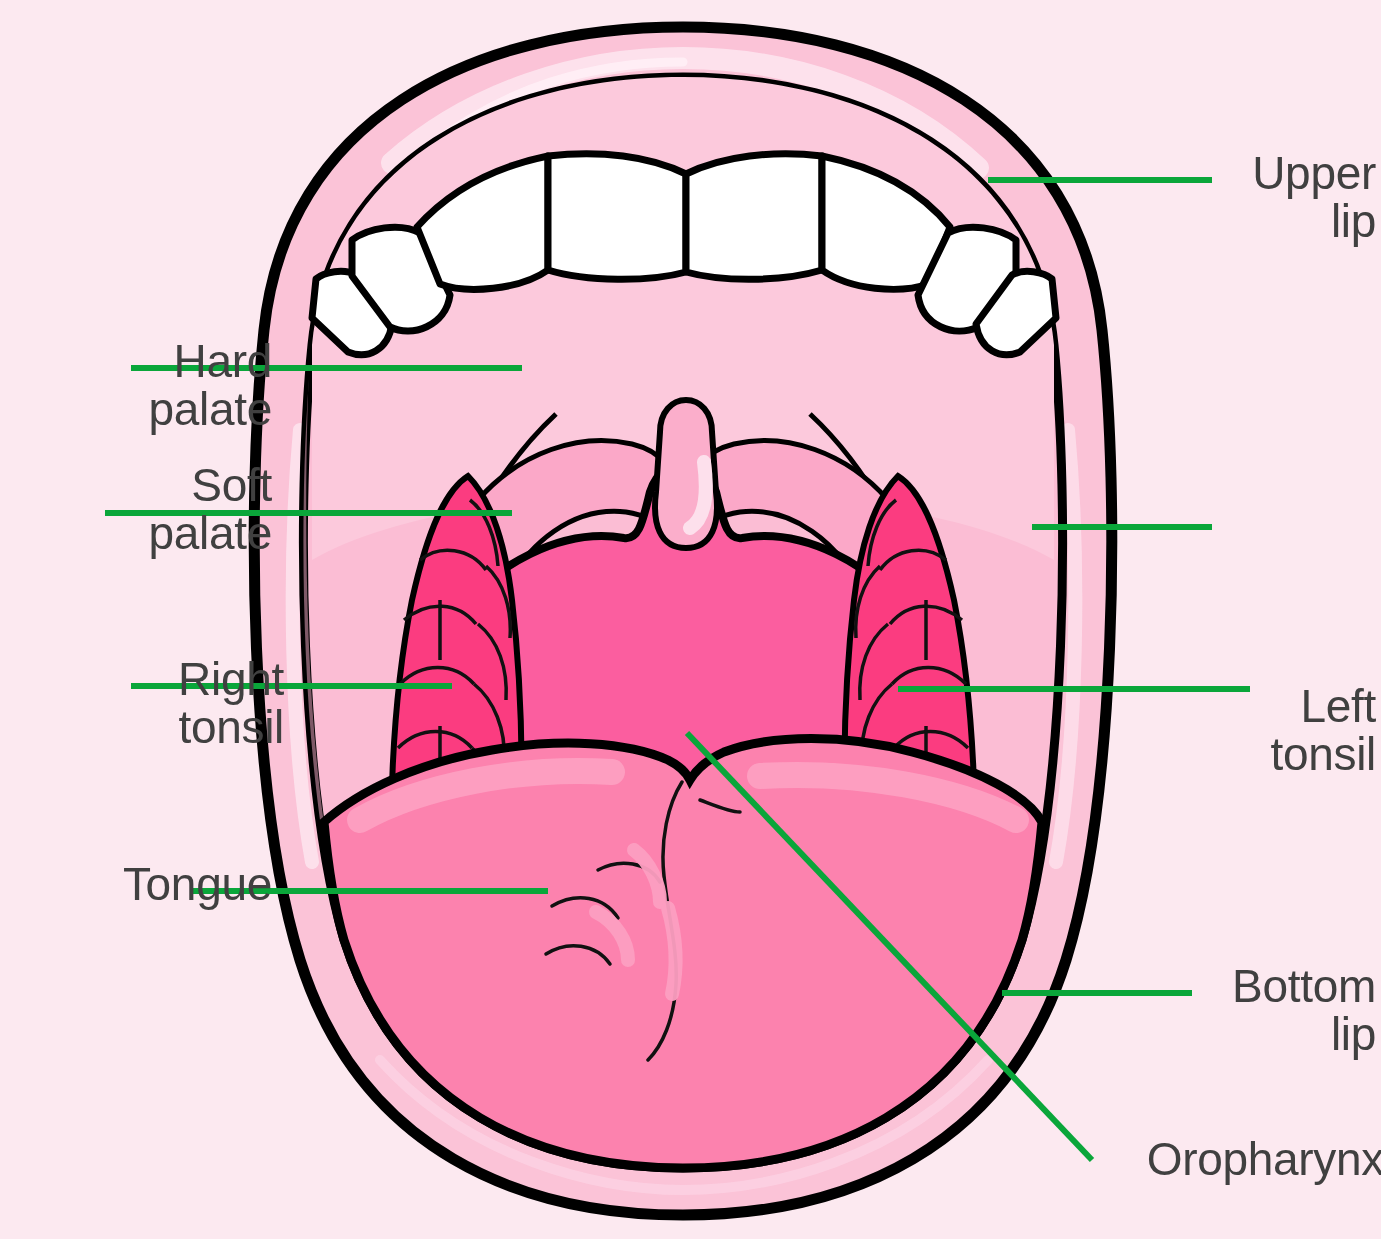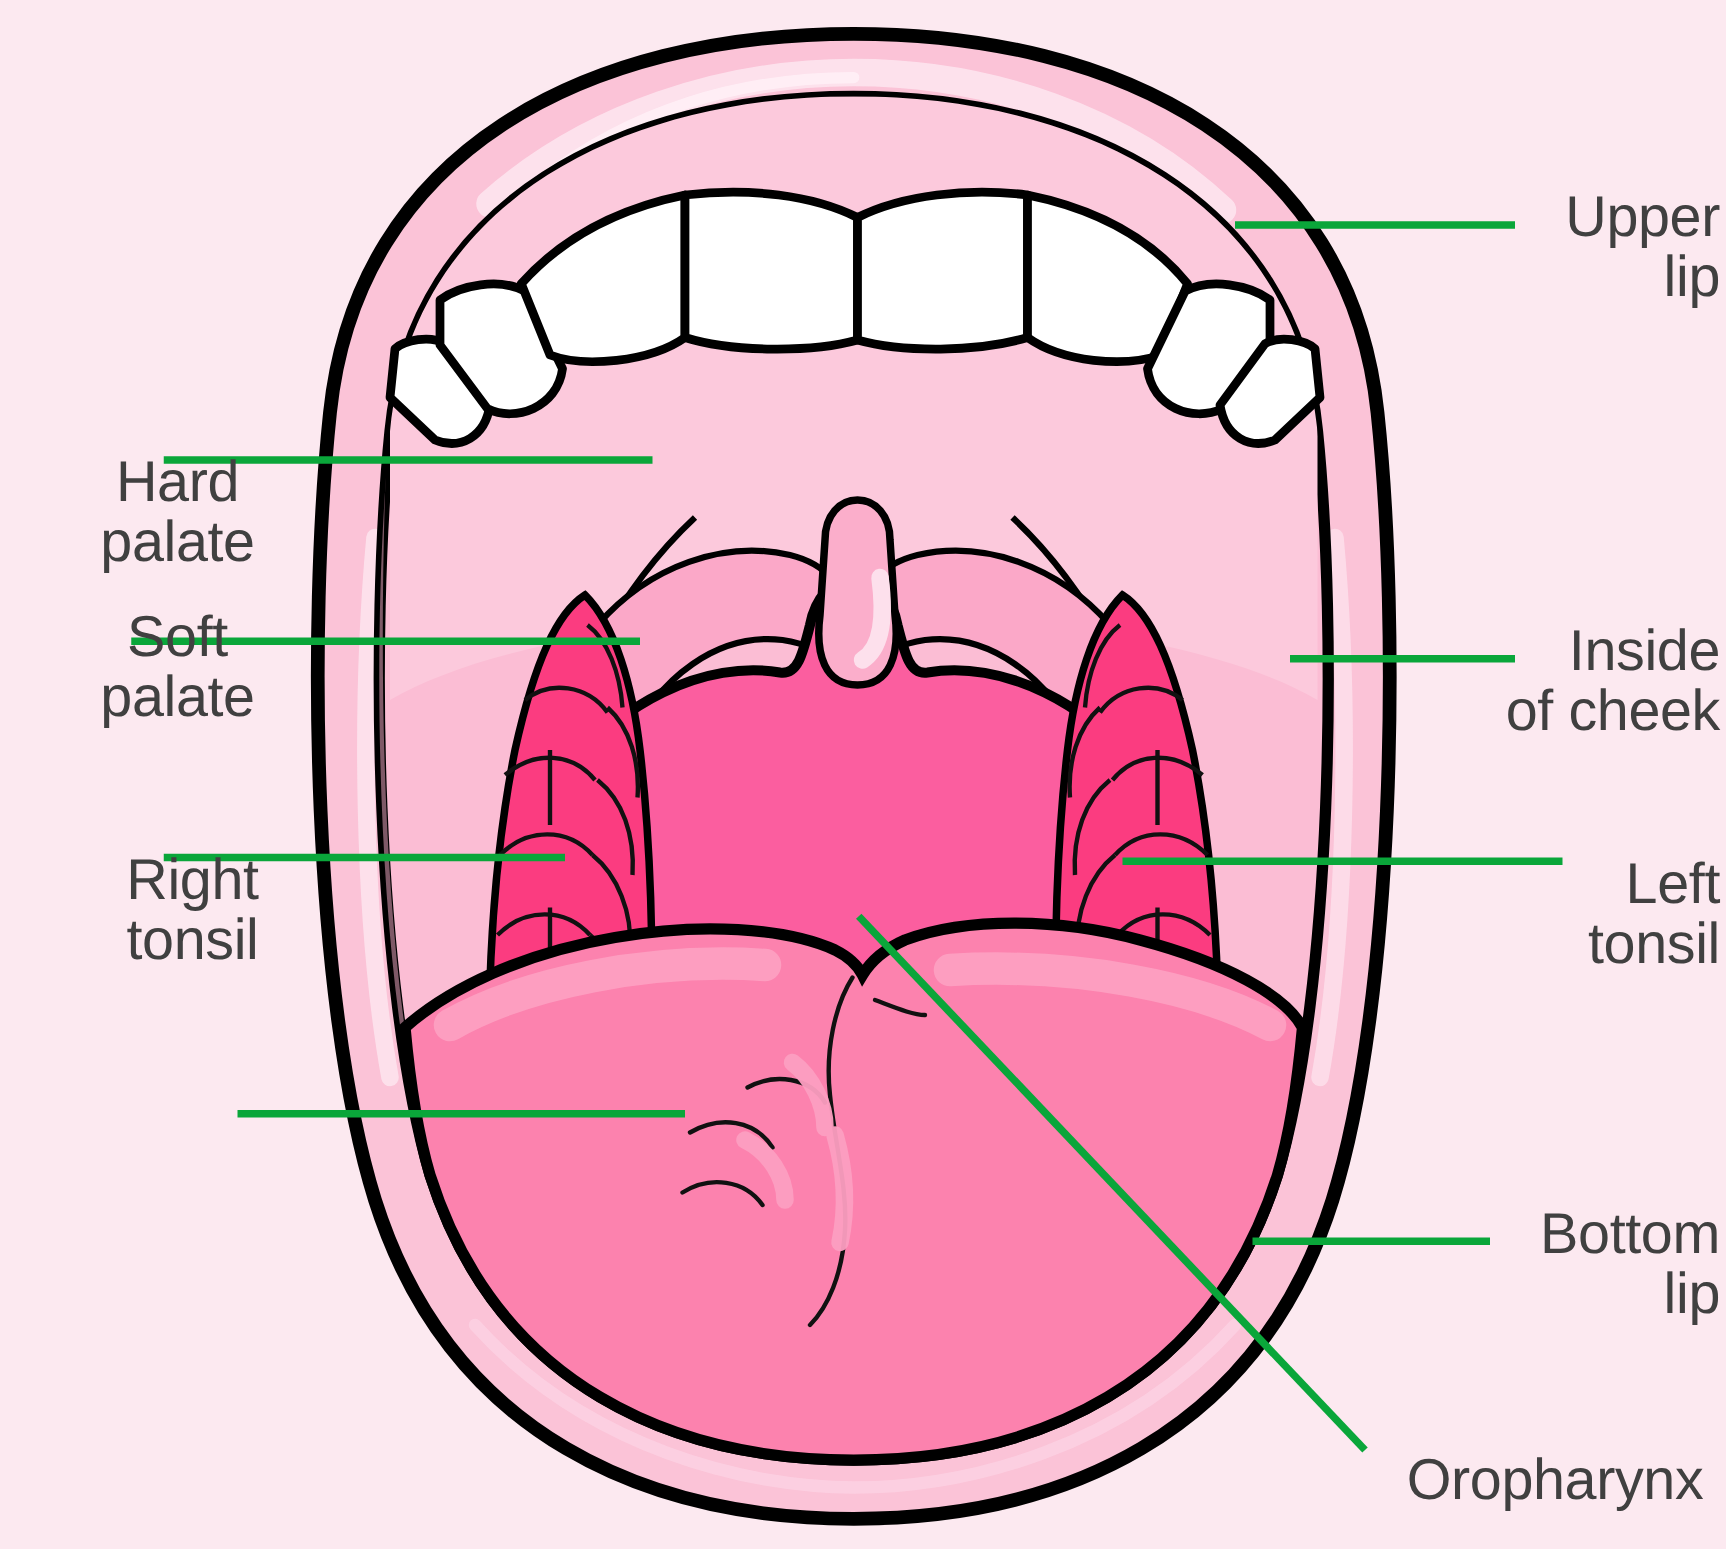--- a/index.html
+++ b/index.html
@@ -16,21 +16,21 @@
     position:absolute;
     color:#404040;
     font-size:46px;
     font-weight:400;
     line-height:1.04;
     letter-spacing:-0.3px;
     white-space:pre-line;
     font-family:"Liberation Sans", sans-serif;
   }
   .lbl.right-al{text-align:right;}
-  .lbl.left-al{text-align:center;margin-top:24px;}
+  .lbl.left-al{text-align:right;}
 </style>
 </head>
 <body>
 
 <div id="stage">
 
   <svg class="diagram" viewBox="0 0 1381 1239">
 
     <defs>
       <clipPath id="mouthClip">
@@ -260,34 +260,33 @@
       <line x1="105" y1="513" x2="512" y2="513"></line>
       <line x1="131" y1="686" x2="452" y2="686"></line>
       <line x1="190" y1="891" x2="548" y2="891"></line>
     </g>
 
   </svg>
 
   <div class="lbl right-al" style="left:1230px;top:150px;width:146px;">Upper
 lip</div>
 
-  <div class="lbl right-al" style="left:1060px;top:497px;width:316px;">Inside
-of cheek</div>
 
   <div class="lbl right-al" style="left:1150px;top:659px;width:226px;margin-top:24px;">Left
 tonsil</div>
 
   <div class="lbl right-al" style="left:1120px;top:963px;width:256px;">Bottom
 lip</div>
 
   <div class="lbl left-al" style="left:1104px;top:1136px;width:280px;">Oropharynx</div>
 
   <div class="lbl left-al" style="left:12px;top:338px;width:260px;">Hard
 palate</div>
 
   <div class="lbl left-al" style="left:12px;top:462px;width:260px;">Soft
 palate</div>
 
   <div class="lbl left-al" style="left:24px;top:656px;width:260px;">Right
 tonsil</div>
 
+  <div class="lbl left-al" style="left:12px;top:861px;width:260px;">Tongue</div>
 
 </div>
 
 </body></html>

